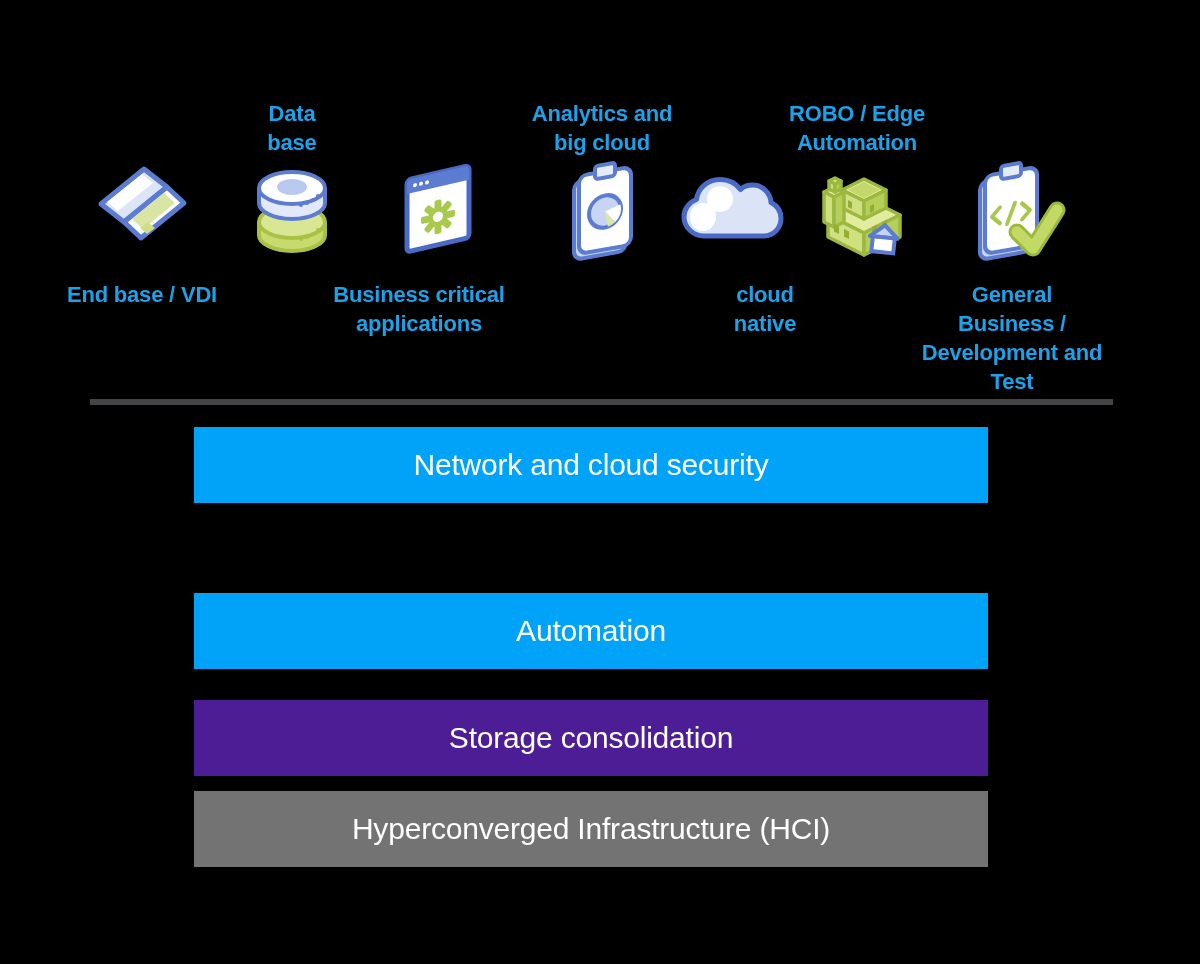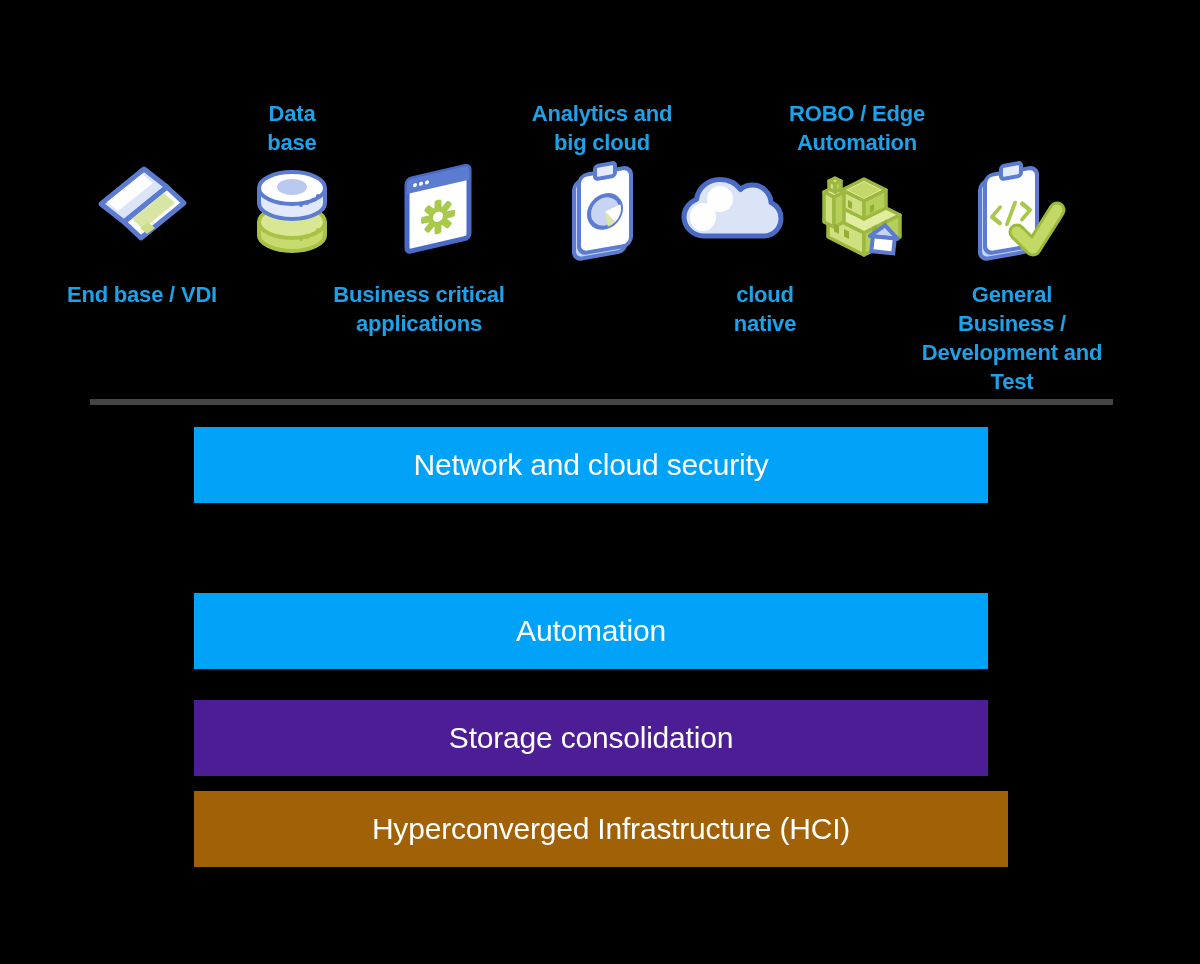--- a/index.html
+++ b/index.html
@@ -200,17 +200,17 @@
 
   <div class="bar bar1" style="background: rgb(0, 163, 247);">
     <span>Network and cloud security</span>
   </div>
   <div class="bar bar3" style="background: rgb(0, 163, 247);">
     <span>Automation</span>
   </div>
   <div class="bar bar4" style="background: #4c1d95;">
     <span>Storage consolidation</span>
   </div>
-  <div class="bar bar5" style="background: #a16207; padding-left: 20px;">
+  <div class="bar bar5" style="background: #737373;">
     <span>Hyperconverged Infrastructure (HCI)</span>
   </div>
 
 </div>
 
 </body></html>

